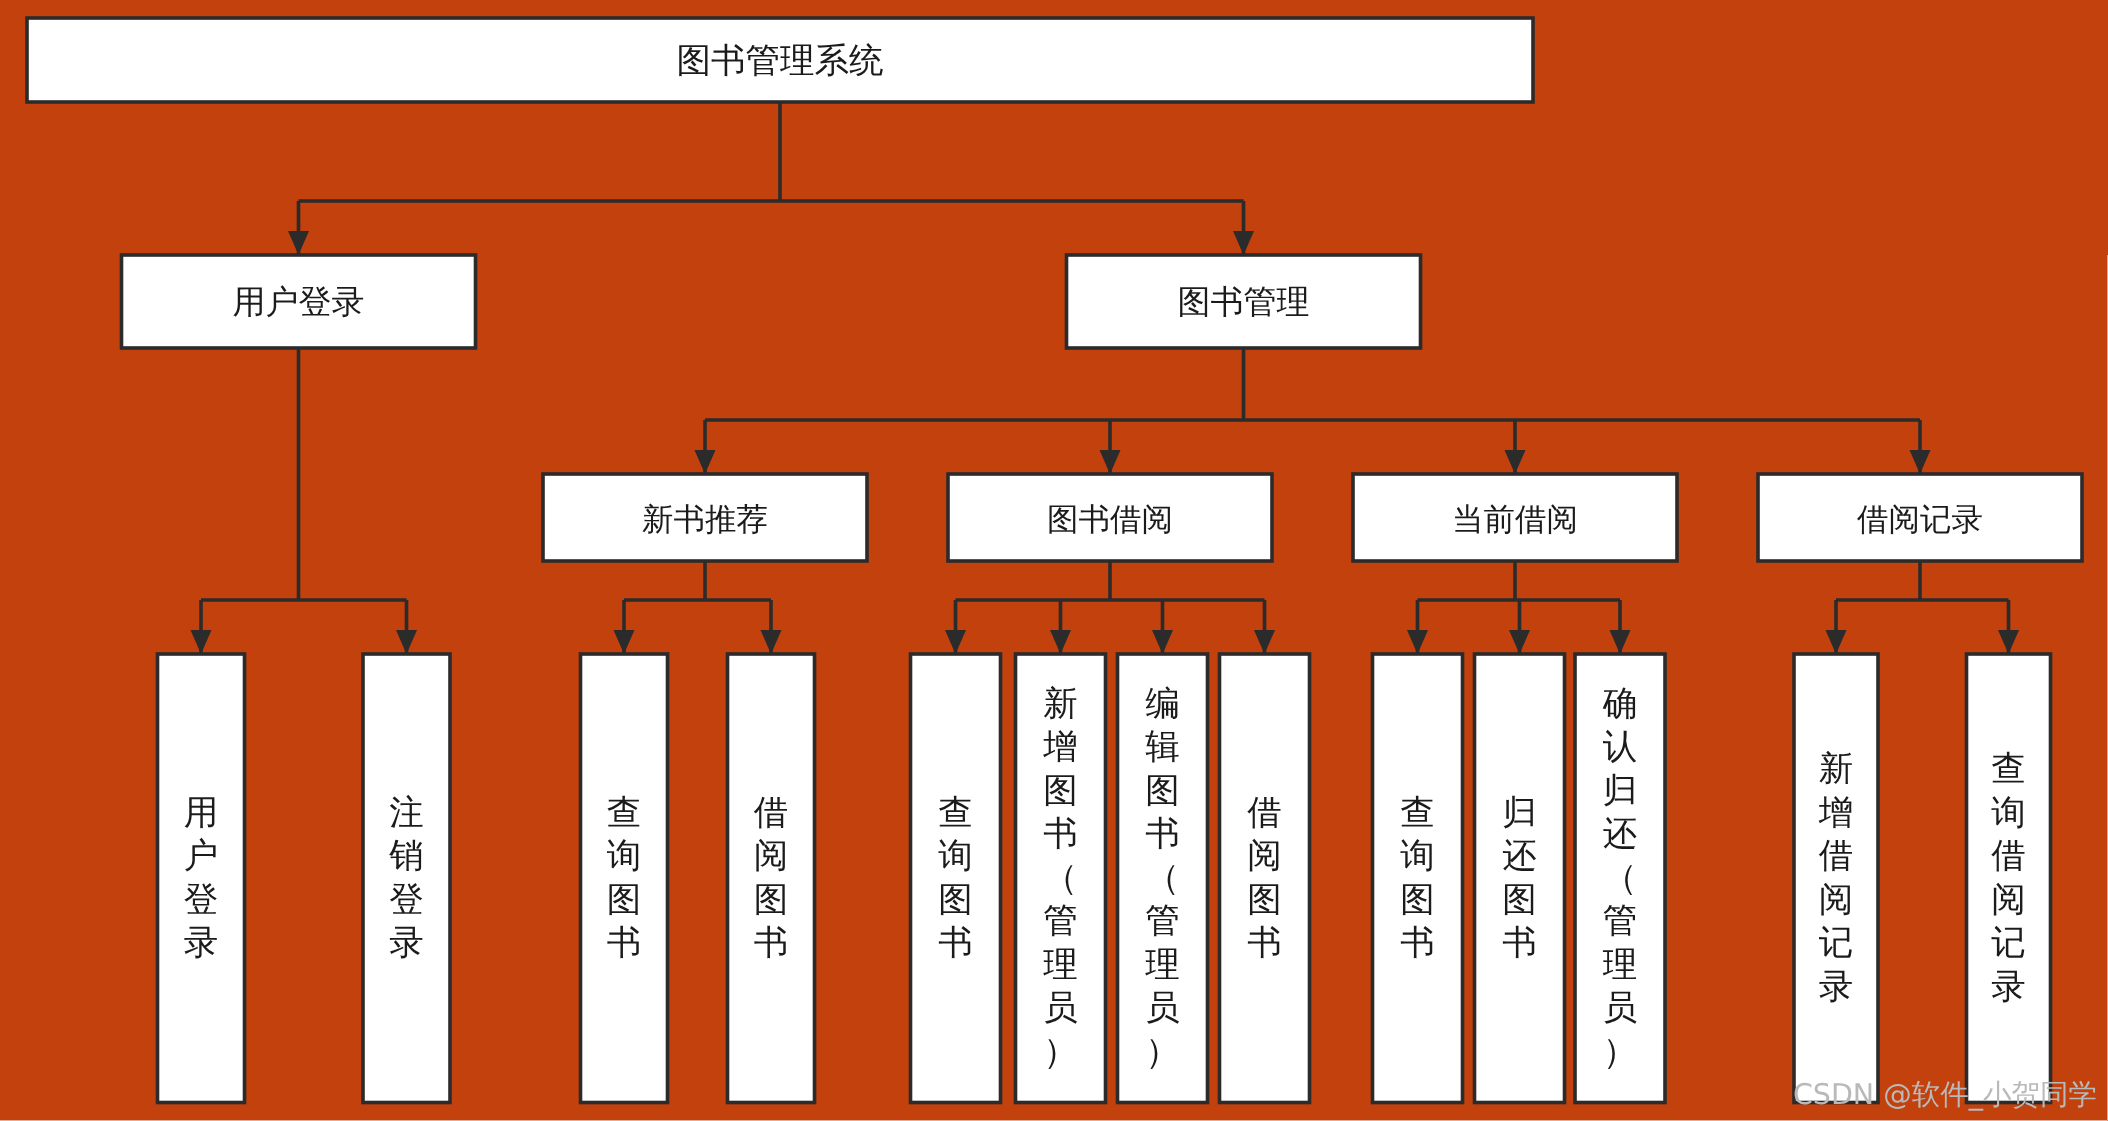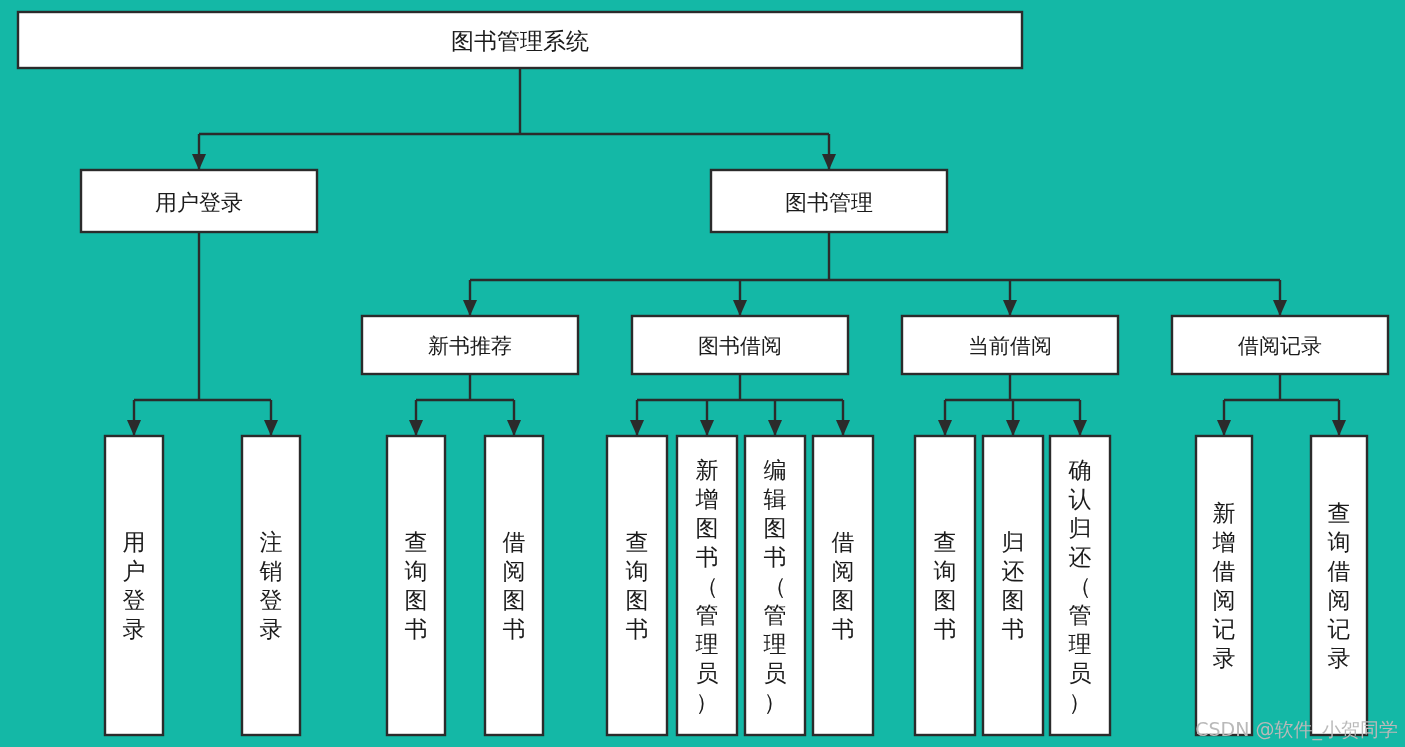--- a/index.html
+++ b/index.html
@@ -8,21 +8,21 @@
     padding: 0;
     background: #ffffff;
   }
   body {
     font-family: "DejaVu Sans", "Liberation Sans", sans-serif;
   }
   #diagram-root {
     position: relative;
     width: 1405px;
     height: 747px;
-    background: #14b8a6;
+    background: #c2410c;
     overflow: hidden;
   }
   svg.diagram-canvas {
     position: absolute;
     left: 0;
     top: 0;
     width: 1405px;
     height: 747px;
     display: block;
   }

